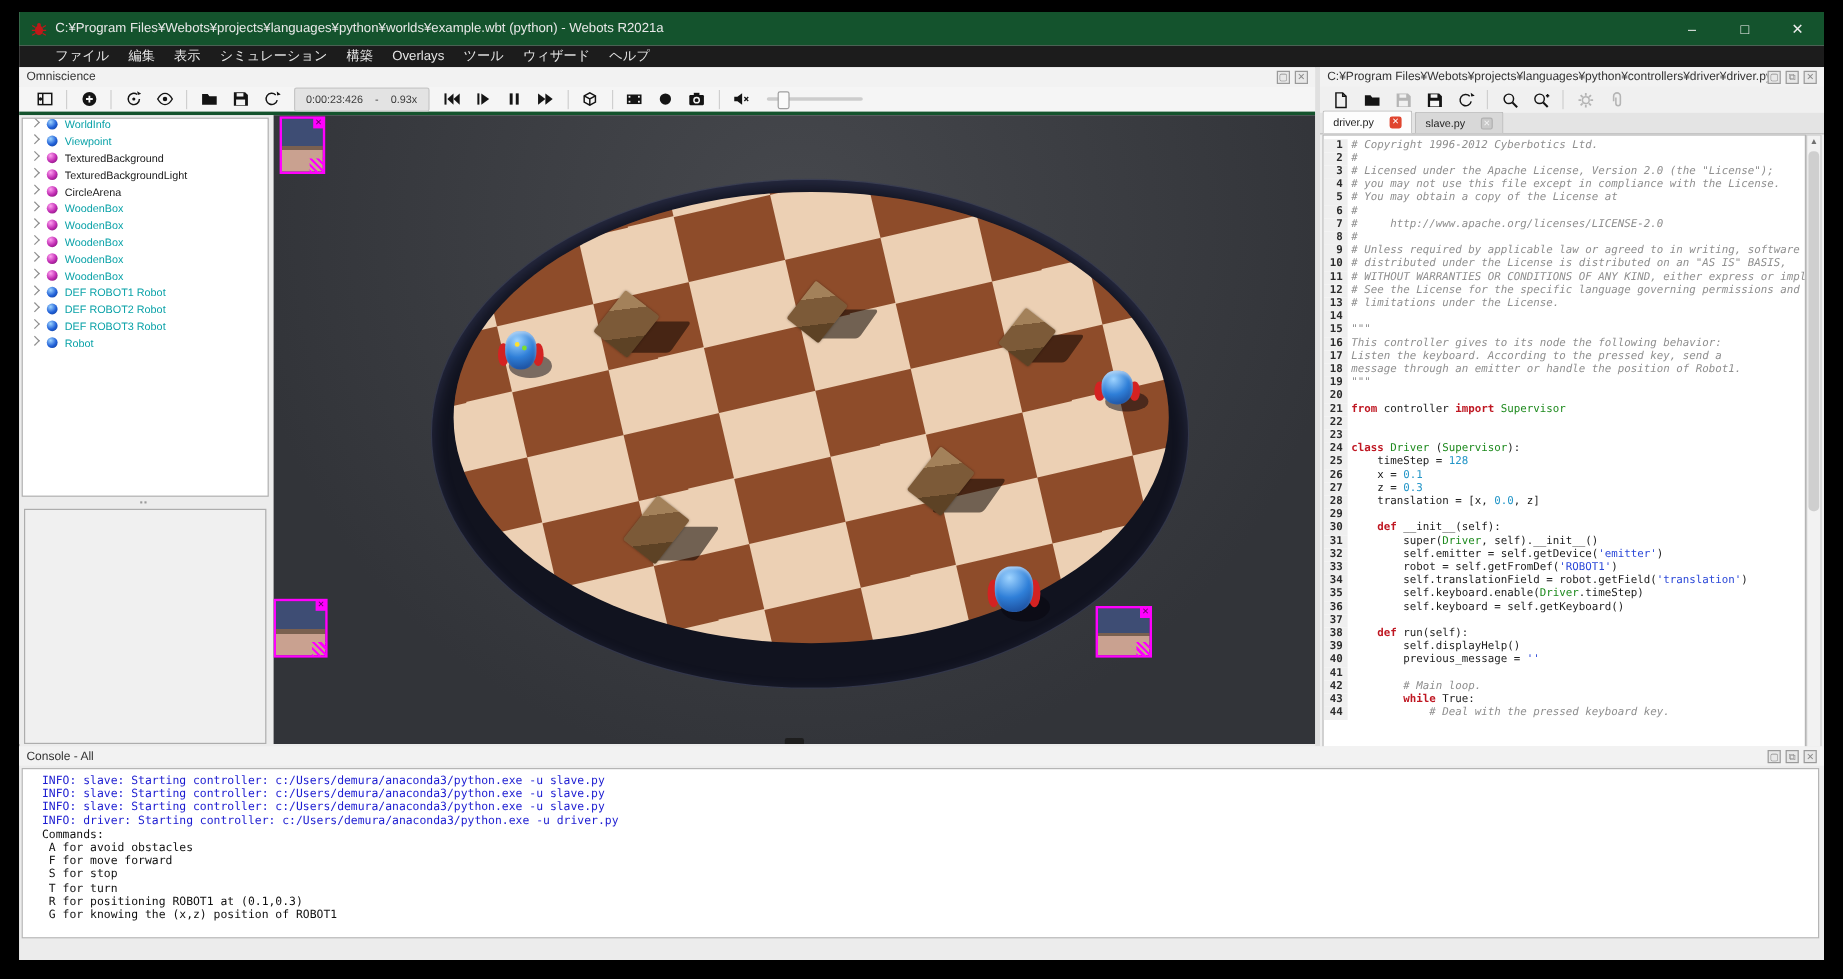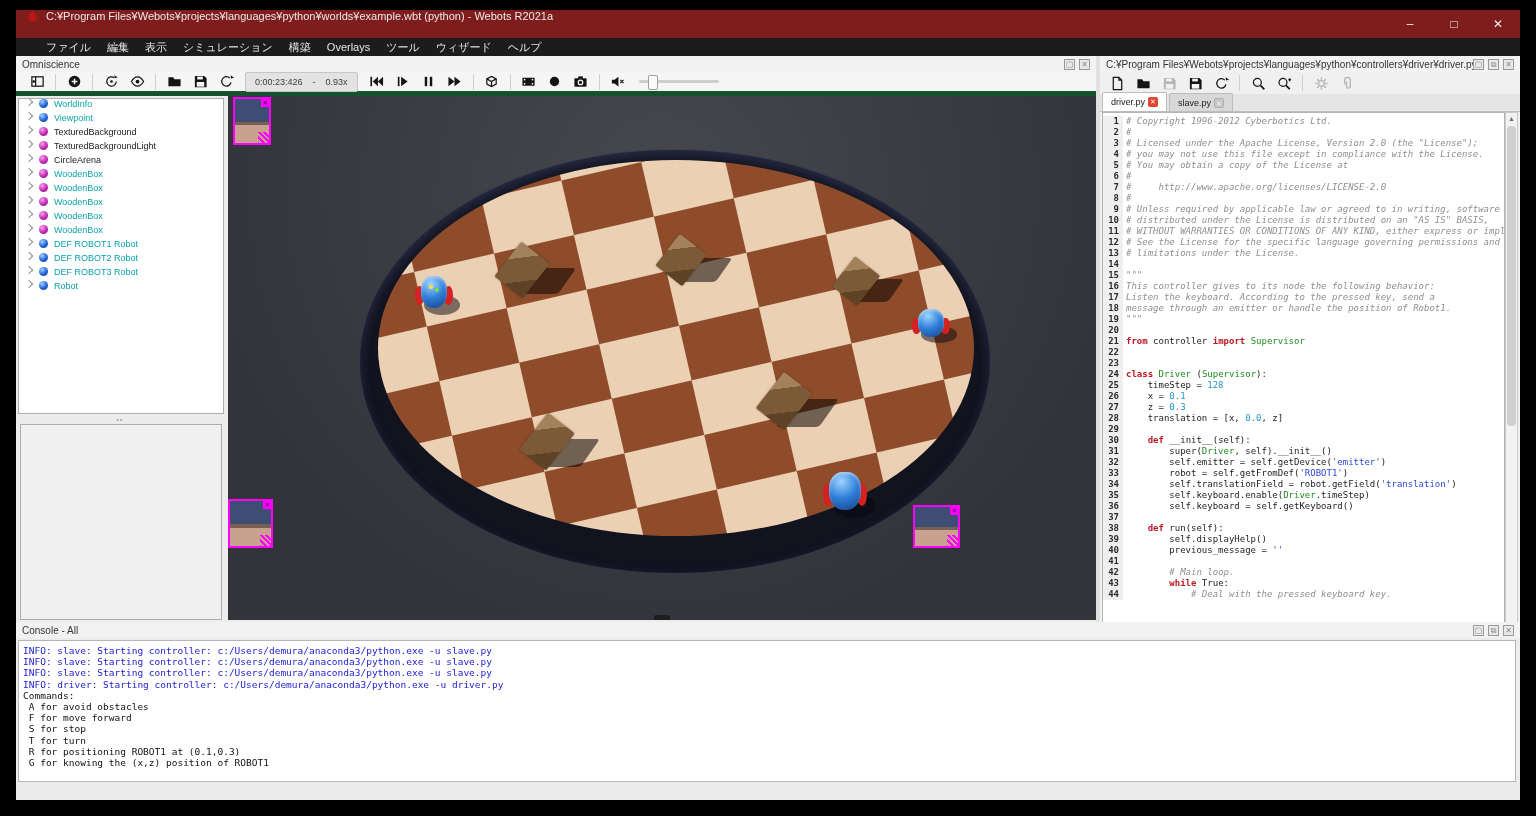--- a/index.html
+++ b/index.html
@@ -1,35 +1,35 @@
 <!DOCTYPE html>
 <html><head>
 <meta charset="utf-8">
 <style>
   html,body{margin:0;padding:0;background:#000;width:1536px;height:816px;overflow:hidden;
     font-family:"Liberation Sans",sans-serif;-webkit-font-smoothing:antialiased;}
   #window{position:absolute;left:16px;top:10px;width:1504px;height:790px;background:#ececec;}
 
   
-  #titlebar{position:absolute;left:0;top:0;width:100%;height:28px;background:#7f1d1d;display:flex;}
+  #titlebar{position:absolute;left:0;top:0;width:100%;height:28px;background:#14532d;display:flex;align-items:center;}
   #titlebar .bug{margin:0 7px 0 10px;}
   #titlebar .title{color:#e8e8e8;font-size:11px;}
   #win-controls{margin-left:auto;display:flex;align-items:center;height:100%;}
   #win-controls .wc{width:44px;height:100%;display:flex;align-items:center;justify-content:center;color:#eee;font-size:12px;}
   #menubar{position:absolute;left:0;top:28px;width:100%;height:18px;background:#1c1c1c;display:flex;align-items:center;padding-left:22px;box-sizing:border-box;}
   #menubar .menu{color:#e6e6e6;font-size:11px;padding:0 8px;line-height:18px;}
 
   
   .dockhead{position:absolute;height:16px;background:#f2f2f2;display:flex;align-items:center;font-size:10px;color:#333;justify-content:space-between;}
   .dockhead .dh-title{padding-left:6px;white-space:nowrap;overflow:hidden;}
   .dockbtns{margin-left:auto;display:flex;gap:4px;padding-right:6px;}
   .dockbtn{width:11px;height:11px;border:1px solid #9a9a9a;background:#e8e8e8;color:#8a8a8a;font-size:8px;line-height:9px;text-align:center;box-sizing:border-box;}
 
   
-  #main-toolbar{position:absolute;left:0;top:62px;width:1080px;height:24px;background:#f5f5f5;border-bottom:5px solid #14532d;display:flex;align-items:center;padding-left:8px;box-sizing:border-box;}
+  #main-toolbar{position:absolute;left:0;top:62px;width:1080px;height:24px;background:#f5f5f5;border-bottom:3px solid #14532d;display:flex;align-items:center;padding-left:8px;box-sizing:border-box;}
   .tbtn{width:26px;height:20px;display:flex;align-items:center;justify-content:center;color:#141414;}
   .tbtn.disabled{color:#b5b5b5;}
   .tsep{width:1px;height:16px;background:#cfcfcf;margin:0 5px;}
   #time-box{background:#e3e3e3;border:1px solid #c6c6c6;border-radius:2px;height:18px;display:flex;align-items:center;gap:10px;padding:0 9px;margin:0 6px;font-size:9px;color:#3c3c3c;}
   #vol-slider{width:80px;height:3px;background:#cdcdcd;border-radius:2px;position:relative;margin-left:8px;}
   #vol-thumb{position:absolute;left:9px;top:-5px;width:8px;height:13px;background:#fafafa;border:1px solid #9f9f9f;border-radius:2px;}
 
   
   #tree-panel{position:absolute;left:0;top:86px;width:212px;height:524px;background:#ececec;}
   #tree-box{position:absolute;left:2px;top:2px;width:204px;height:314px;background:#fff;border:1px solid #adadad;overflow:hidden;}
@@ -64,40 +64,40 @@
   .cam .camresize{position:absolute;right:-1px;bottom:-1px;width:12px;height:12px;background:repeating-linear-gradient(45deg,#ff00ff 0 2px,transparent 2px 4px);}
   #vp-handle{position:absolute;left:50%;bottom:0;width:16px;height:5px;margin-left:-8px;background:#1e1e1e;border-radius:2px 2px 0 0;}
 
   
   #main-splitter{position:absolute;left:1080px;top:46px;width:4px;height:566px;background:#e0e0e0;}
 
   
   #editor{position:absolute;left:1084px;top:46px;width:420px;height:566px;background:#f0f0f0;}
   #editor-toolbar{position:absolute;left:0;top:16px;width:100%;height:22px;display:flex;align-items:center;padding-left:4px;box-sizing:border-box;background:#f0f0f0;}
   #tabbar{position:absolute;left:0;top:38px;width:100%;height:18px;display:flex;align-items:flex-end;border-bottom:1px solid #bdbdbd;box-sizing:border-box;background:#e4e4e4;}
-  .tab{display:flex;align-items:center;gap:3px;height:17px;padding:0 8px;font-size:9px;color:#222;border:1px solid #bdbdbd;border-bottom:none;background:#d8d8d8;margin-left:2px;border-radius:2px 2px 0 0;}
+  .tab{display:flex;align-items:center;gap:13px;height:17px;padding:0 8px;font-size:9px;color:#222;border:1px solid #bdbdbd;border-bottom:none;background:#d8d8d8;margin-left:2px;border-radius:2px 2px 0 0;}
   .tab.active{background:#fdfdfd;height:18px;}
   .tabclose{width:10px;height:10px;border-radius:2px;font-size:7px;line-height:10px;text-align:center;}
   .tabclose.red{background:#e0452f;color:#fff;}
   .tabclose.gray{background:#c9c9c9;color:#f2f2f2;border:1px solid #b0b0b0;box-sizing:border-box;}
   #code-wrap{position:absolute;left:2px;top:56px;width:403px;height:540px;background:#fff;border:1px solid #b5b5b5;overflow:hidden;box-sizing:border-box;}
   #code{font-family:"DejaVu Sans Mono",monospace;font-size:9px;line-height:11px;padding-top:3px;}
   .cline{display:flex;white-space:pre;}
   .ln{width:16px;flex:none;text-align:right;padding-right:4px;color:#2b2b2b;background:#efefef;font-weight:bold;}
   .ctext{padding-left:3px;}
   .tok-p{color:#1c1c1c;} .tok-k{color:#bf1722;font-weight:bold;} .tok-t{color:#1e8a1e;font-weight:normal;}
   .tok-n{color:#2496c8;} .tok-s{color:#2b48d8;} .tok-c{color:#8f8f8f;font-style:italic;}
   #vscroll{position:absolute;right:2px;top:56px;width:13px;height:540px;background:#f2f2f2;border:1px solid #c9c9c9;box-sizing:border-box;}
   #vthumb{position:absolute;left:1px;top:13px;width:9px;height:300px;background:#cfcfcf;border-radius:4px;}
   .sarrow{position:absolute;left:0;width:11px;text-align:center;font-size:7px;color:#707070;}
 
   
   #console{position:absolute;left:0;top:612px;width:1504px;height:178px;background:#ececec;}
   #console .dockhead{left:0;top:0;width:100%;}
-  #console-body{position:absolute;left:2px;top:18px;width:1498px;height:142px;background:#fff;border:1px solid #b5b5b5;box-sizing:border-box;padding:4px 0 0 4px;overflow:hidden;}
+  #console-body{position:absolute;left:2px;top:18px;width:1498px;height:142px;background:#fff;border:1px solid #b5b5b5;box-sizing:border-box;padding:4px 0 0 16px;overflow:hidden;}
   .conline{font-family:"DejaVu Sans Mono",monospace;font-size:9.5px;line-height:11.2px;white-space:pre;}
   .conline.blue{color:#1b1bd1;} .conline.black{color:#111;}
 
   svg{display:block;}
 </style>
 </head>
 <body>
 
 <div id="window">
 

